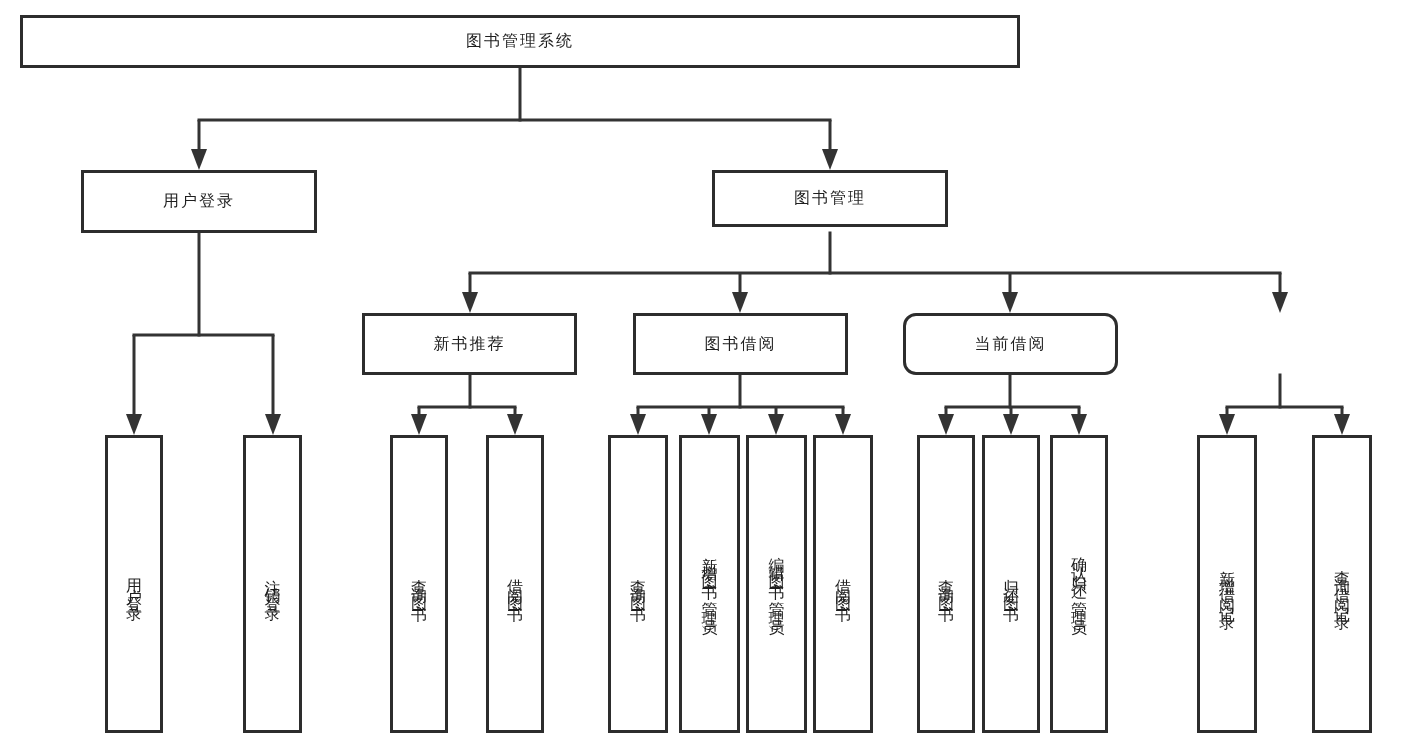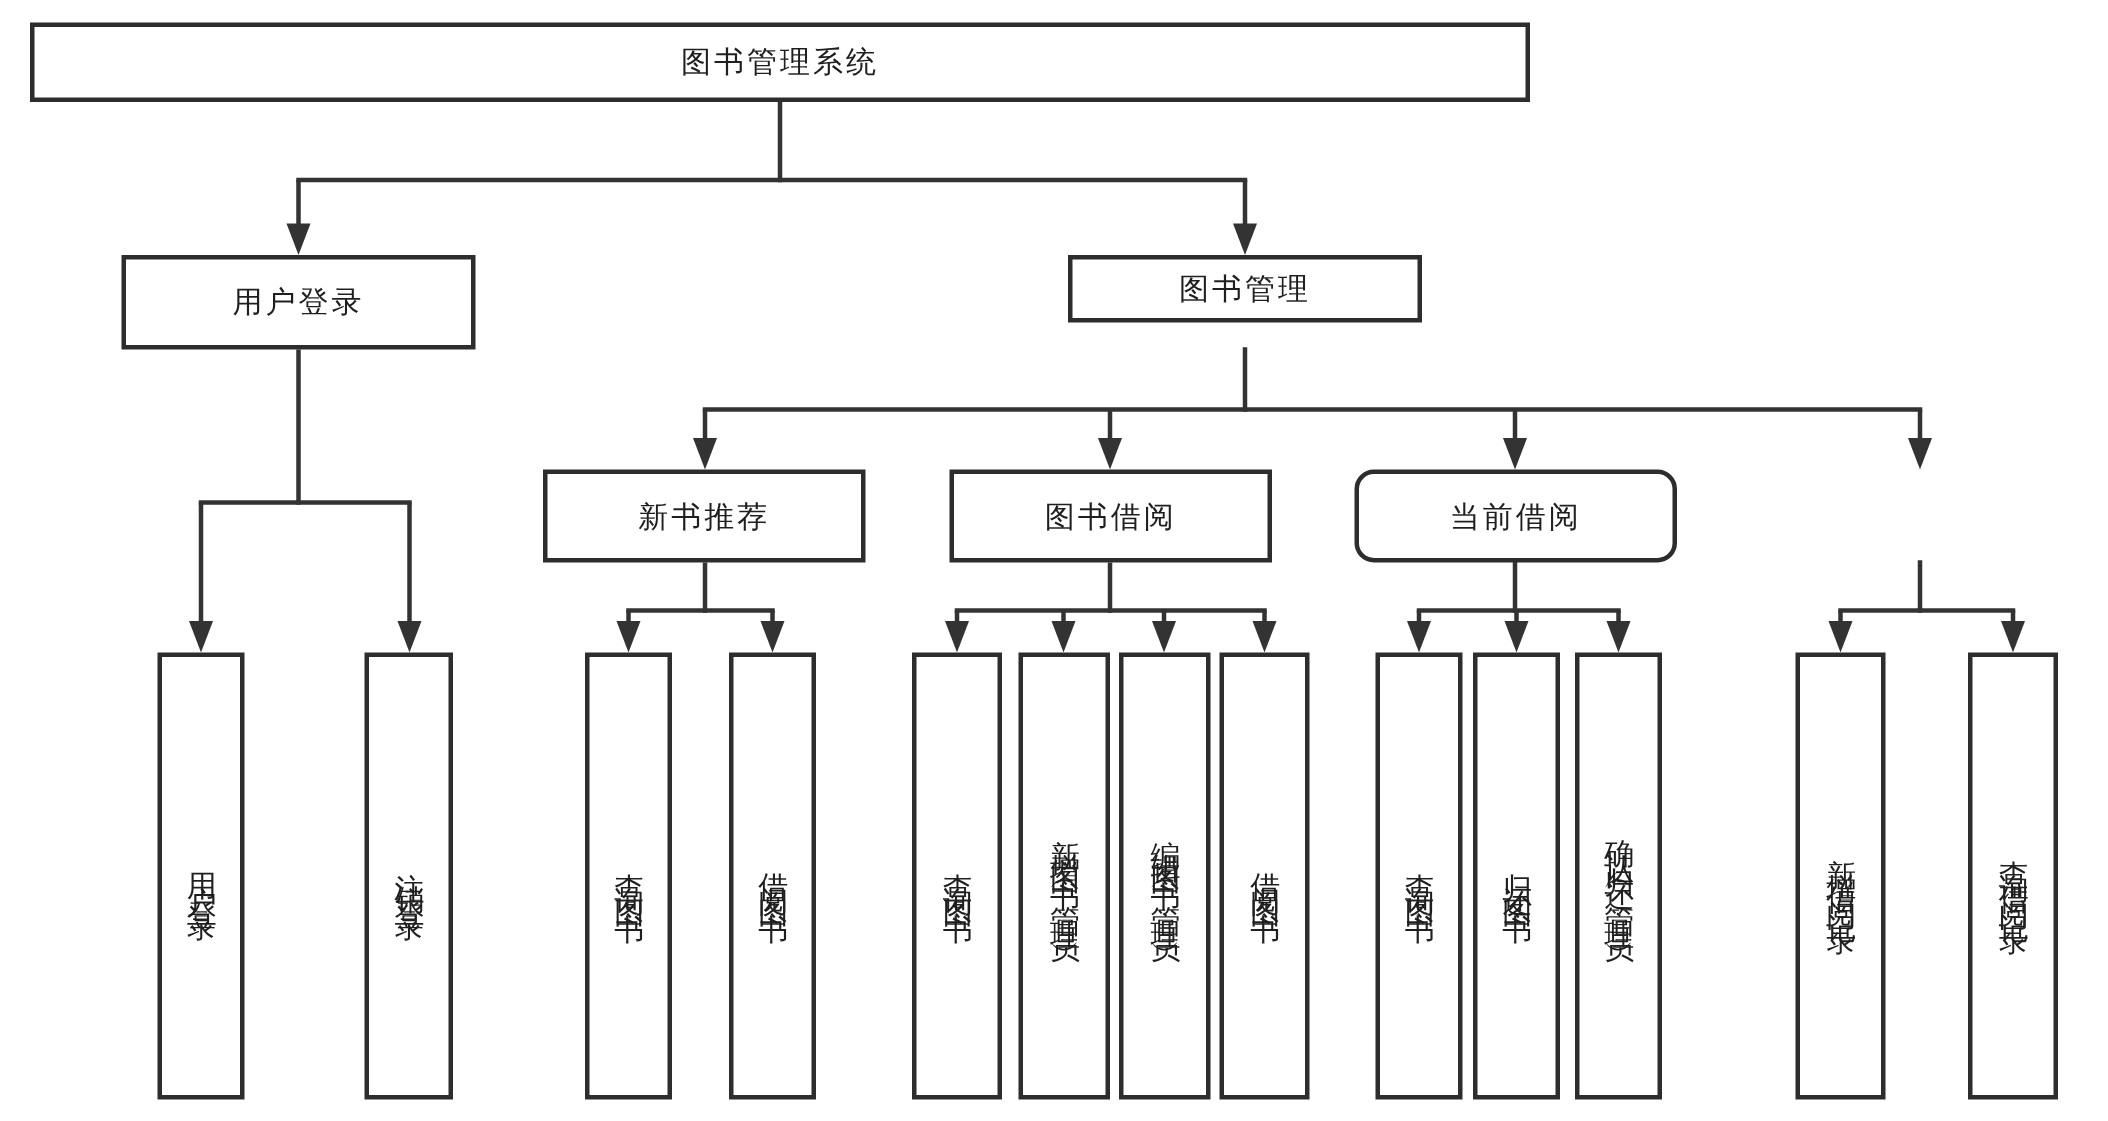--- a/index.html
+++ b/index.html
@@ -28,42 +28,42 @@
     width:1405px;height:747px;
   }
   .box{
     position:absolute;
     box-sizing:border-box;
     background:var(--background);
     border:3px solid var(--border);
     display:flex;
     align-items:center;
     justify-content:center;
-    font-size:20px;
+    font-size:16px;
     color:var(--text);
   }
   .hlabel{
     letter-spacing:2px;
     white-space:nowrap;
   }
   .leaf{
     top:435px;
     height:298px;
   }
   .vlabel{
     writing-mode:vertical-rl;
     text-orientation:mixed;
     letter-spacing:9px;
     line-height:1;
     white-space:nowrap;
   }
   
   .n-root        {left:20px;  top:15px;  width:1000px; height:53px;}
   .n-user-login  {left:81px;  top:170px; width:236px;  height:63px;}
-  .n-book-mgmt   {left:712px; top:170px; width:236px;  height:45px;}
+  .n-book-mgmt   {left:712px; top:170px; width:236px;  height:57px;}
   .n-l3-1        {left:362px; top:313px; width:215px;  height:62px;}
   .n-l3-2        {left:633px; top:313px; width:215px;  height:62px;align-items:center;}
   .n-l3-3        {left:903px; top:313px; width:215px;  height:62px;border-radius:13px;}
   .n-l3-4        {left:1173px;top:313px; width:214px;  height:62px;}
   .leaf-1 {left:105px;  width:58px;}
   .leaf-2 {left:243px;  width:59px;}
   .leaf-3 {left:390px;  width:58px;}
   .leaf-4 {left:486px;  width:58px;}
   .leaf-5 {left:608px;  width:60px;}
   .leaf-6 {left:679px;  width:61px;}

